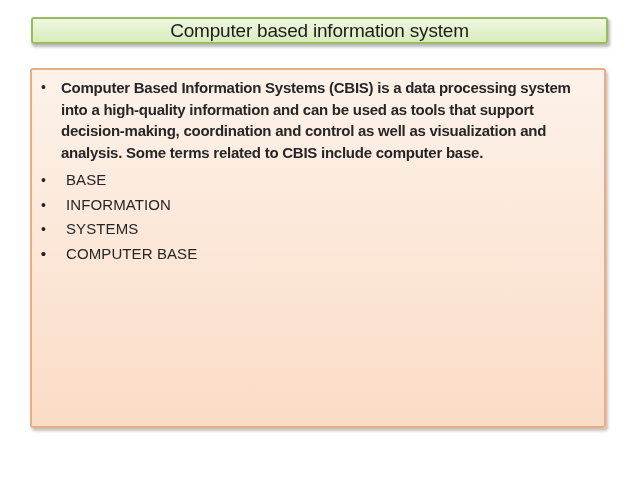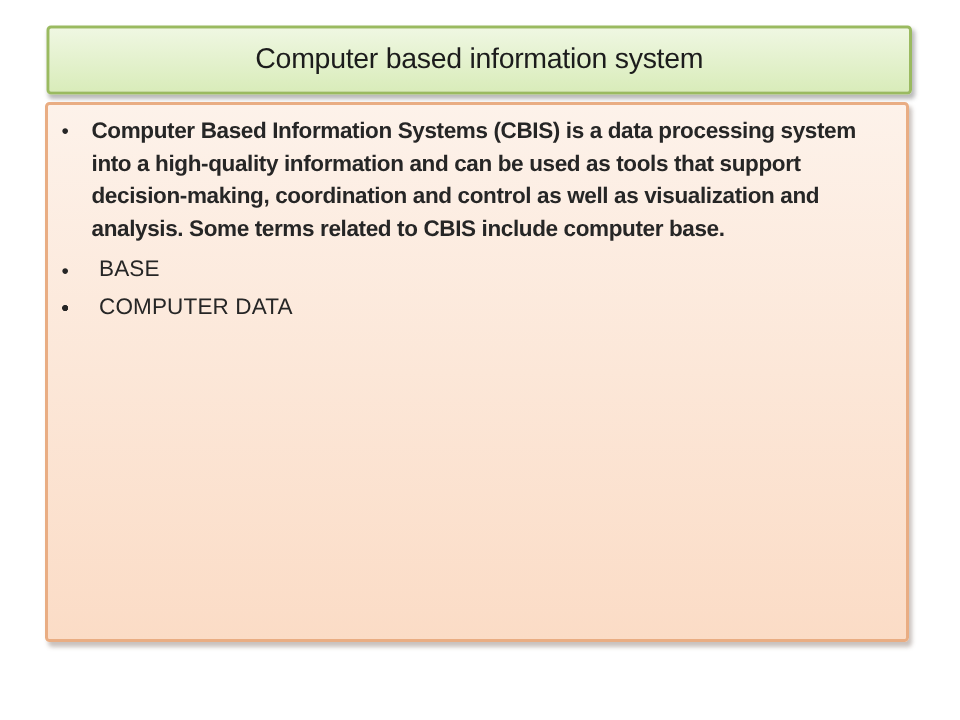--- a/index.html
+++ b/index.html
@@ -13,21 +13,21 @@
     height: 480px;
     background: var(--background, #ffffff);
     font-family: "Liberation Sans", sans-serif;
     overflow: hidden;
   }
   .title-box {
     position: absolute;
     left: 31px;
     top: 17px;
     width: 577px;
-    height: 46px;
+    height: 27px;
     box-sizing: border-box;
     border: 2px solid var(--title-border, #9aba60);
     border-radius: 3px;
     background: linear-gradient(180deg, var(--title-fill-top, #eff7e2) 0%, var(--title-fill-bottom, #d9ecba) 100%);
     box-shadow: 1.5px 2.5px 3px rgba(100,100,100,0.45);
     display: flex;
     align-items: center;
     justify-content: center;
   }
   .title-text {
@@ -104,31 +104,33 @@
 analysis. Some terms related to CBIS include computer base.</span>
       </li>
 
       <li class="item">
         <span class="bullet">•</span>
         <span>BASE</span>
       </li>
 
       <li class="item">
         <span class="bullet">•</span>
+        <span>INFORMATION</span>
+      </li>
+
+      <li class="item">
+        <span class="bullet">•</span>
+        <span>SYSTEMS</span>
       </li>
 
       <li class="item">
         <span class="bullet">•</span>
       </li>
 
       <li class="item">
         <span class="bullet">•</span>
-      </li>
-
-      <li class="item">
-        <span class="bullet">•</span>
-        <span>COMPUTER DATA</span>
+        <span>COMPUTER BASE</span>
       </li>
 
     </ul>
   </div>
 
 </div>
 
 </body></html>

